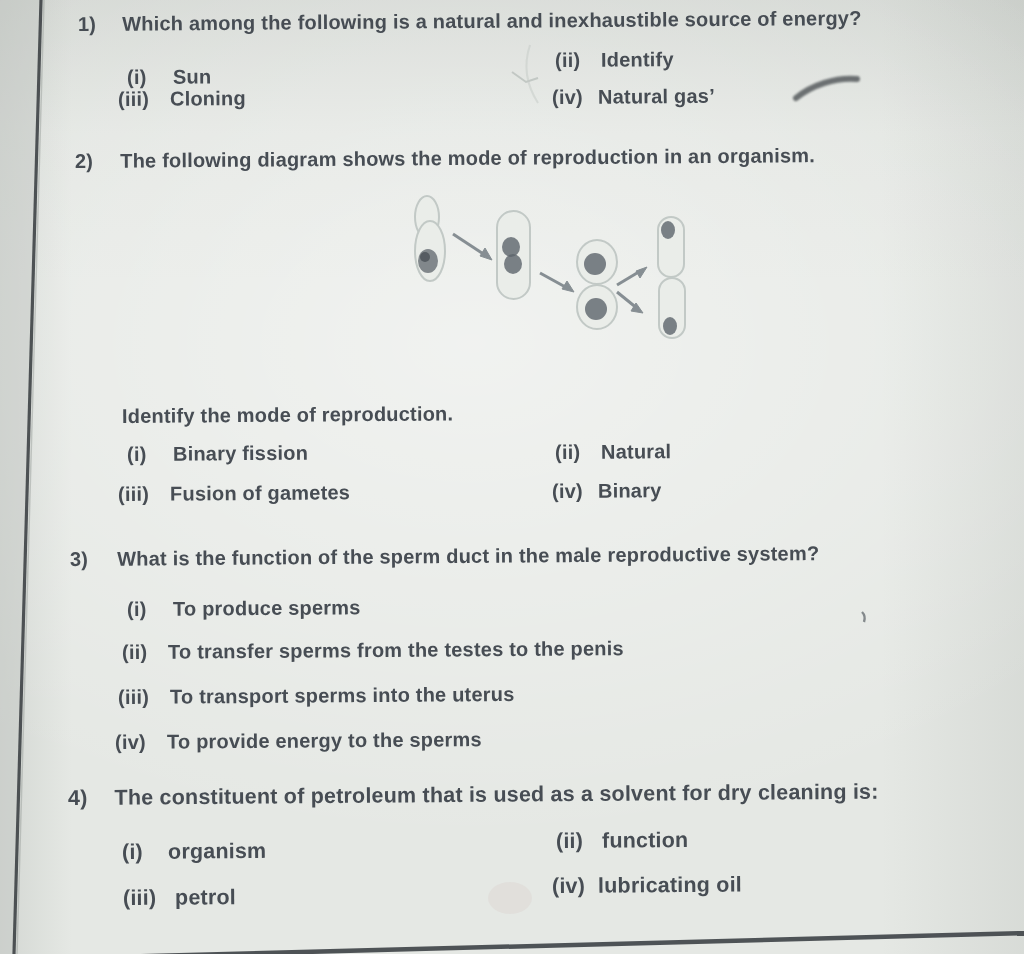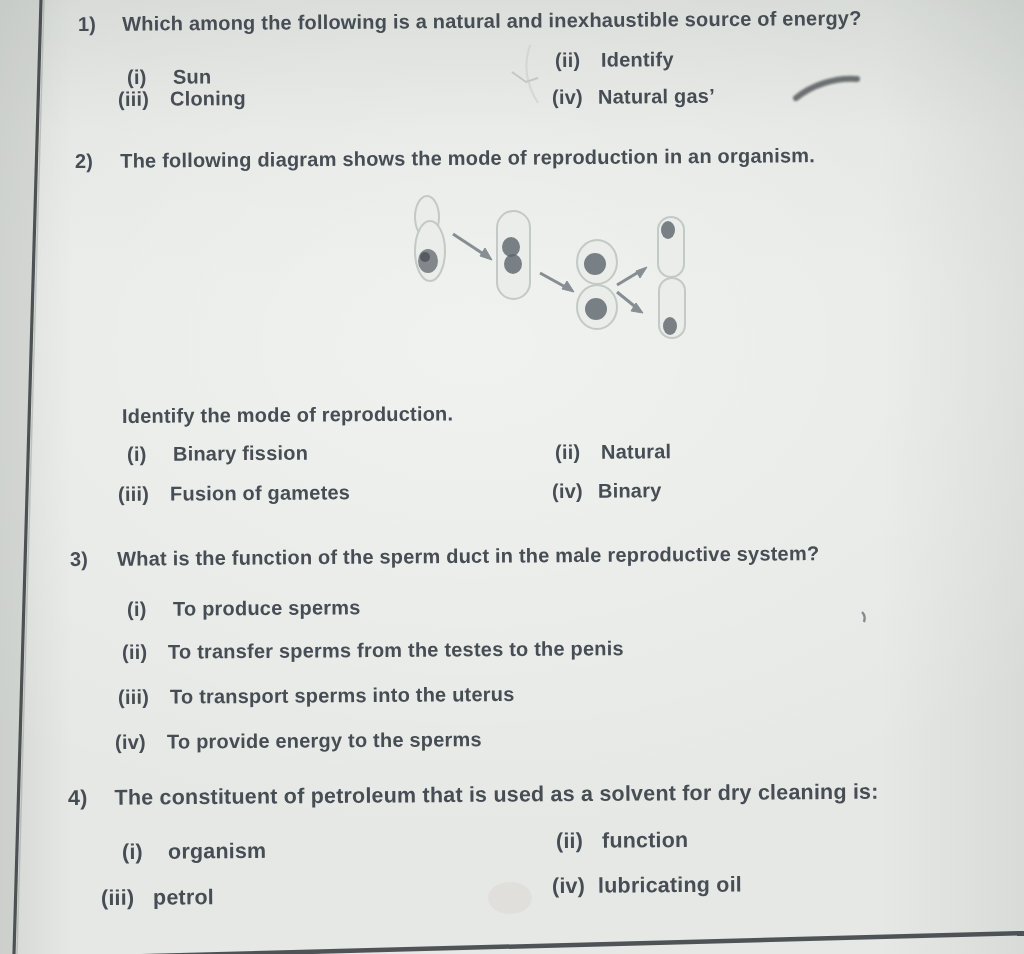--- a/index.html
+++ b/index.html
@@ -157,21 +157,21 @@
 
     <div class="line q big" style="left:68px;top:786px">
       <span class="qnum" style="margin-right:27px">4)</span><span class="qtext">The constituent of petroleum that is used as a solvent for dry cleaning is:</span>
     </div>
     <div class="line opt big" style="left:122px;top:840px">
       <span class="olabel">(i)</span><span class="otext">organism</span>
     </div>
     <div class="line opt big" style="left:556px;top:829px">
       <span class="olabel">(ii)</span><span class="otext">function</span>
     </div>
-    <div class="line opt big" style="left:101px;top:886px">
+    <div class="line opt big" style="left:123px;top:886px">
       <span class="olabel w52">(iii)</span><span class="otext">petrol</span>
     </div>
     <div class="line opt big" style="left:552px;top:874px">
       <span class="olabel">(iv)</span><span class="otext">lubricating oil</span>
     </div>
 
   </div>
 </div>
 
 </body></html>

